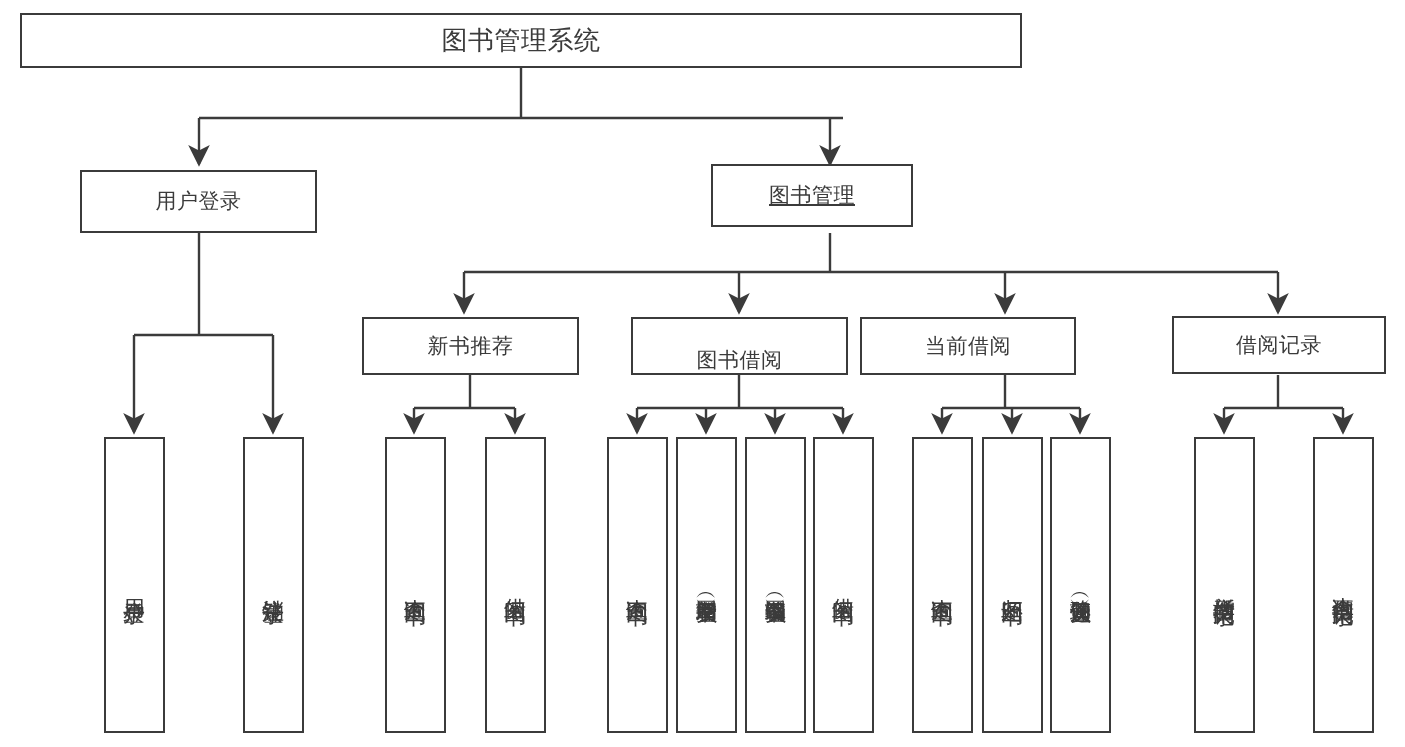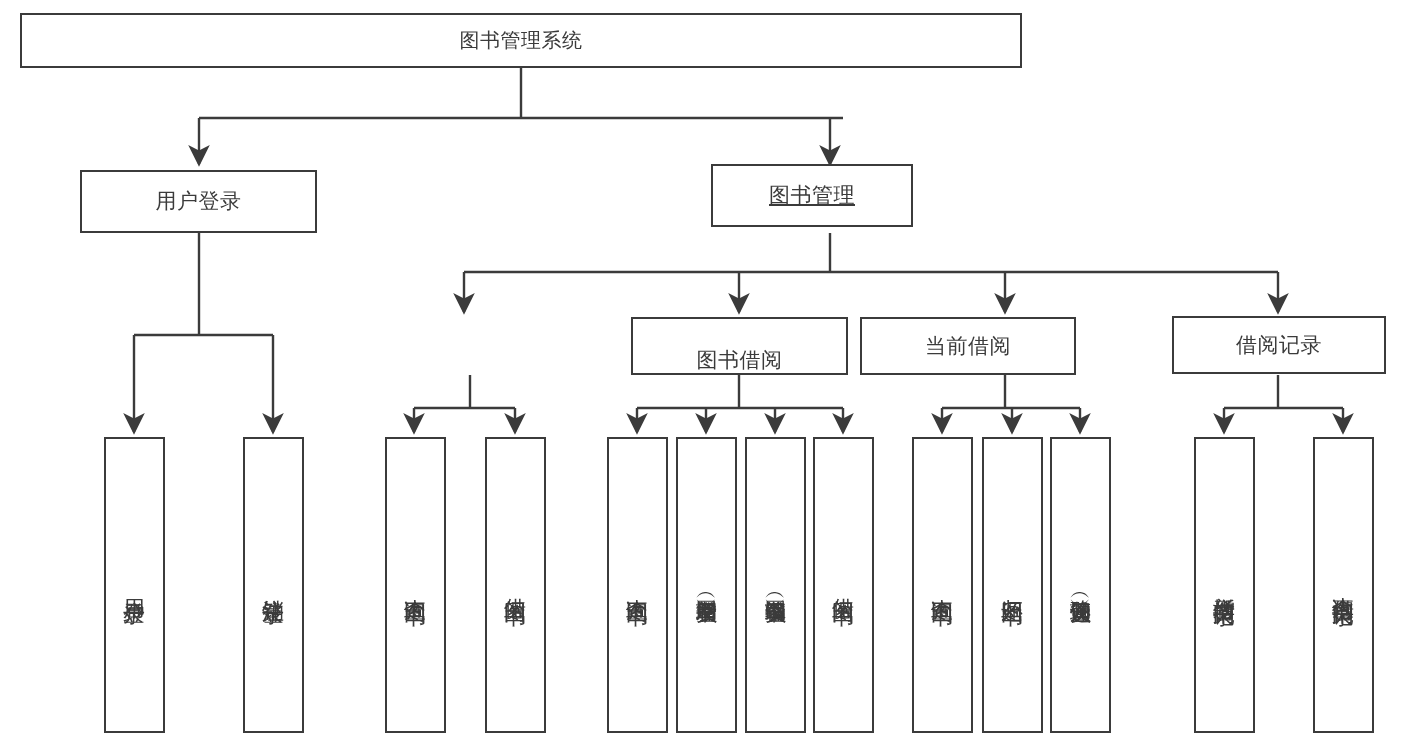--- a/index.html
+++ b/index.html
@@ -35,21 +35,21 @@
     display:block;
     line-height:1.18;
     letter-spacing:0.5px;
     white-space:nowrap;
     color:#3b3b3b;
   }
   .node.horiz .label{
     font-size:21px;
   }
   .node.root .label{
-    font-size:20px;
+    font-size:26px;
   }
   .node.vert{
     align-items:center;
     justify-content:center;
     padding:3px 0;
   }
   .node.vert .label{
     writing-mode:vertical-rl;
     text-orientation:upright;
     font-size:22px;
@@ -133,20 +133,23 @@
   </div>
 
   <div class="node horiz" style="left:80px; top:170px; width:237px; height:63px;">
     <span class="label">用户登录</span>
   </div>
 
   <div class="node horiz" style="left:711px; top:164px; width:202px; height:63px;text-decoration:underline;">
     <span class="label">图书管理</span>
   </div>
 
+  <div class="node horiz" style="left:362px; top:317px; width:217px; height:58px;">
+    <span class="label">新书推荐</span>
+  </div>
 
   <div class="node horiz" style="left:631px; top:317px; width:217px; height:58px;align-items:flex-end;">
     <span class="label">图书借阅</span>
   </div>
 
   <div class="node horiz" style="left:860px; top:317px; width:216px; height:58px;">
     <span class="label">当前借阅</span>
   </div>
 
   <div class="node horiz" style="left:1172px; top:316px; width:214px; height:58px;">

